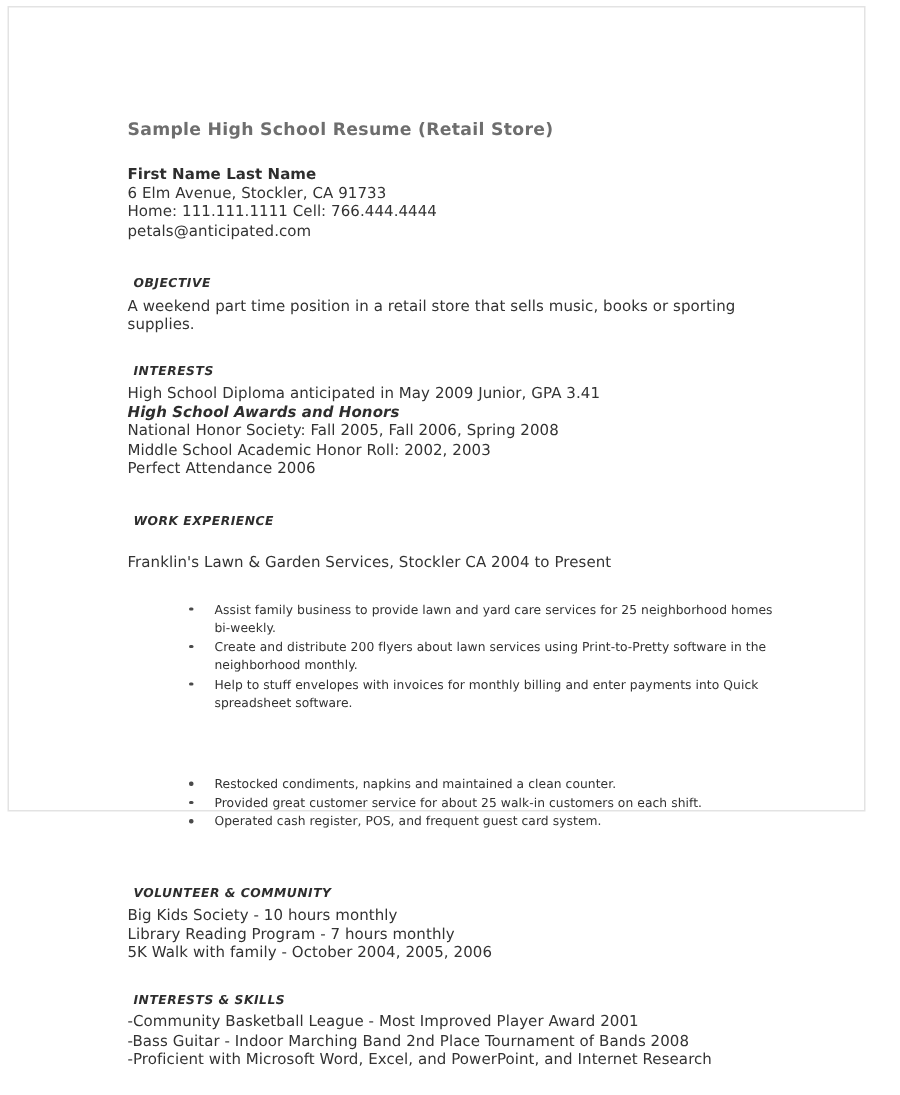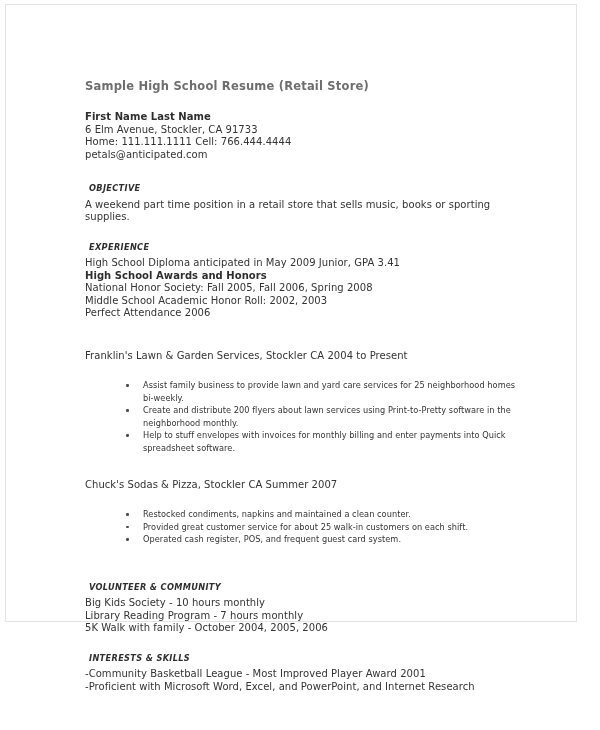--- a/index.html
+++ b/index.html
@@ -11,21 +11,21 @@
     width: 600px;
     height: 730px;
     font-family: "DejaVu Sans", "Liberation Sans", sans-serif;
     overflow: hidden;
   }
   .page-sheet {
     position: absolute;
     left: 5px;
     top: 4px;
     width: 572px;
-    height: 618px;
+    height: 537px;
     background: #ffffff;
     border: 1px solid #e3e3e3;
     box-sizing: border-box;
   }
   .doc-body {
     position: absolute;
     left: 79px;
     top: 74px;
     width: 440px;
   }
@@ -55,20 +55,21 @@
     line-height: 12.5px;
     margin: 0;
     letter-spacing: 0.05px;
   }
   .line.bold {
     font-weight: bold;
     color: #2e2e2e;
   }
   .line.bolditalic {
     font-weight: bold;
+    font-style: italic;
     color: #2e2e2e;
   }
   .gap-md { height: 13px; }
   .gap-lg { height: 17px; }
   .gap-xl { height: 24px; }
   .gap-xxl { height: 31px; }
   ul.bullets {
     list-style: none;
     margin: 0;
     padding: 0;
@@ -111,47 +112,47 @@
     <div class="gap-lg"></div>
 
     <div class="section">
       <div class="sect-head">OBJECTIVE</div>
       <div class="line">A weekend part time position in a retail store that sells music, books or sporting supplies.</div>
     </div>
 
     <div class="gap-md"></div>
 
     <div class="section">
-      <div class="sect-head">EXPERIENCE</div>
+      <div class="sect-head">INTERESTS</div>
       <div class="line">High School Diploma anticipated in May 2009 Junior, GPA 3.41</div>
       <div class="line bolditalic">High School Awards and Honors</div>
       <div class="line">National Honor Society: Fall 2005, Fall 2006, Spring 2008</div>
       <div class="line">Middle School Academic Honor Roll: 2002, 2003</div>
       <div class="line">Perfect Attendance 2006</div>
     </div>
 
     <div class="gap-lg"></div>
 
     <div class="section">
+      <div class="sect-head">WORK EXPERIENCE</div>
 
       <div class="gap-md"></div>
 
       <div class="line">Franklin's Lawn &amp; Garden Services, Stockler CA 2004 to Present</div>
 
       <div class="gap-lg"></div>
 
       <ul class="bullets">
         <li><span class="dot"></span><span class="w-bullet">Assist family business to provide lawn and yard care services for 25 neighborhood homes bi-weekly.</span></li>
         <li><span class="dot"></span><span class="w-bullet">Create and distribute 200 flyers about lawn services using Print-to-Pretty software in the neighborhood monthly.</span></li>
         <li><span class="dot"></span><span class="w-bullet">Help to stuff envelopes with invoices for monthly billing and enter payments into Quick spreadsheet software.</span></li>
       </ul>
 
       <div class="gap-xl"></div>
 
-      <div class="line">Chuck's Sodas &amp; Pizza, Stockler CA Summer 2007</div>
 
       <div class="gap-lg"></div>
 
       <ul class="bullets">
         <li><span class="dot"></span><span class="w-bullet">Restocked condiments, napkins and maintained a clean counter.</span></li>
         <li><span class="dot"></span><span class="w-bullet">Provided great customer service for about 25 walk-in customers on each shift.</span></li>
         <li><span class="dot"></span><span class="w-bullet">Operated cash register, POS, and frequent guest card system.</span></li>
       </ul>
     </div>
 
@@ -162,17 +163,18 @@
       <div class="line">Big Kids Society - 10 hours monthly</div>
       <div class="line">Library Reading Program - 7 hours monthly</div>
       <div class="line">5K Walk with family - October 2004, 2005, 2006</div>
     </div>
 
     <div class="gap-md"></div>
 
     <div class="section">
       <div class="sect-head">INTERESTS &amp; SKILLS</div>
       <div class="line">-Community Basketball League - Most Improved Player Award 2001</div>
+      <div class="line">-Bass Guitar - Indoor Marching Band 2nd Place Tournament of Bands 2008</div>
       <div class="line">-Proficient with Microsoft Word, Excel, and PowerPoint, and Internet Research</div>
     </div>
 
   </div>
 </div>
 
 </body></html>

